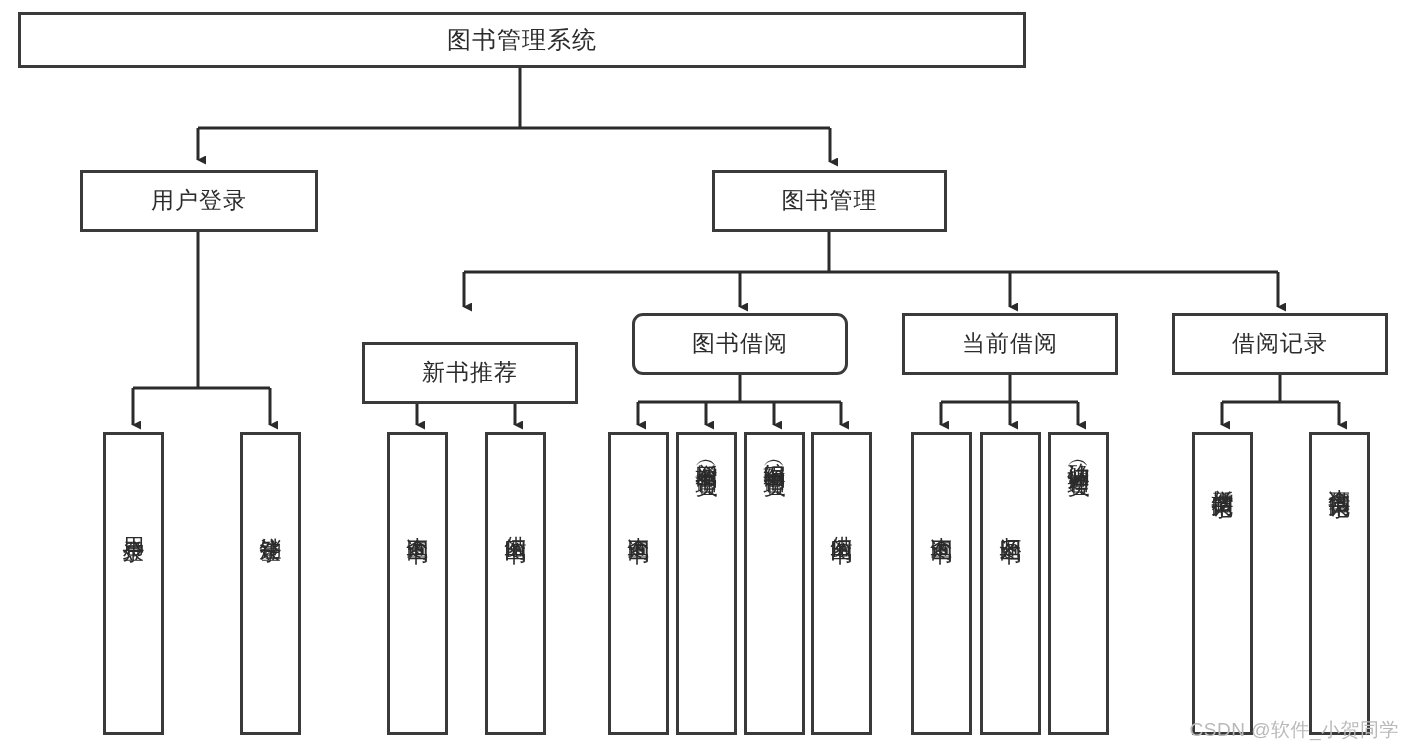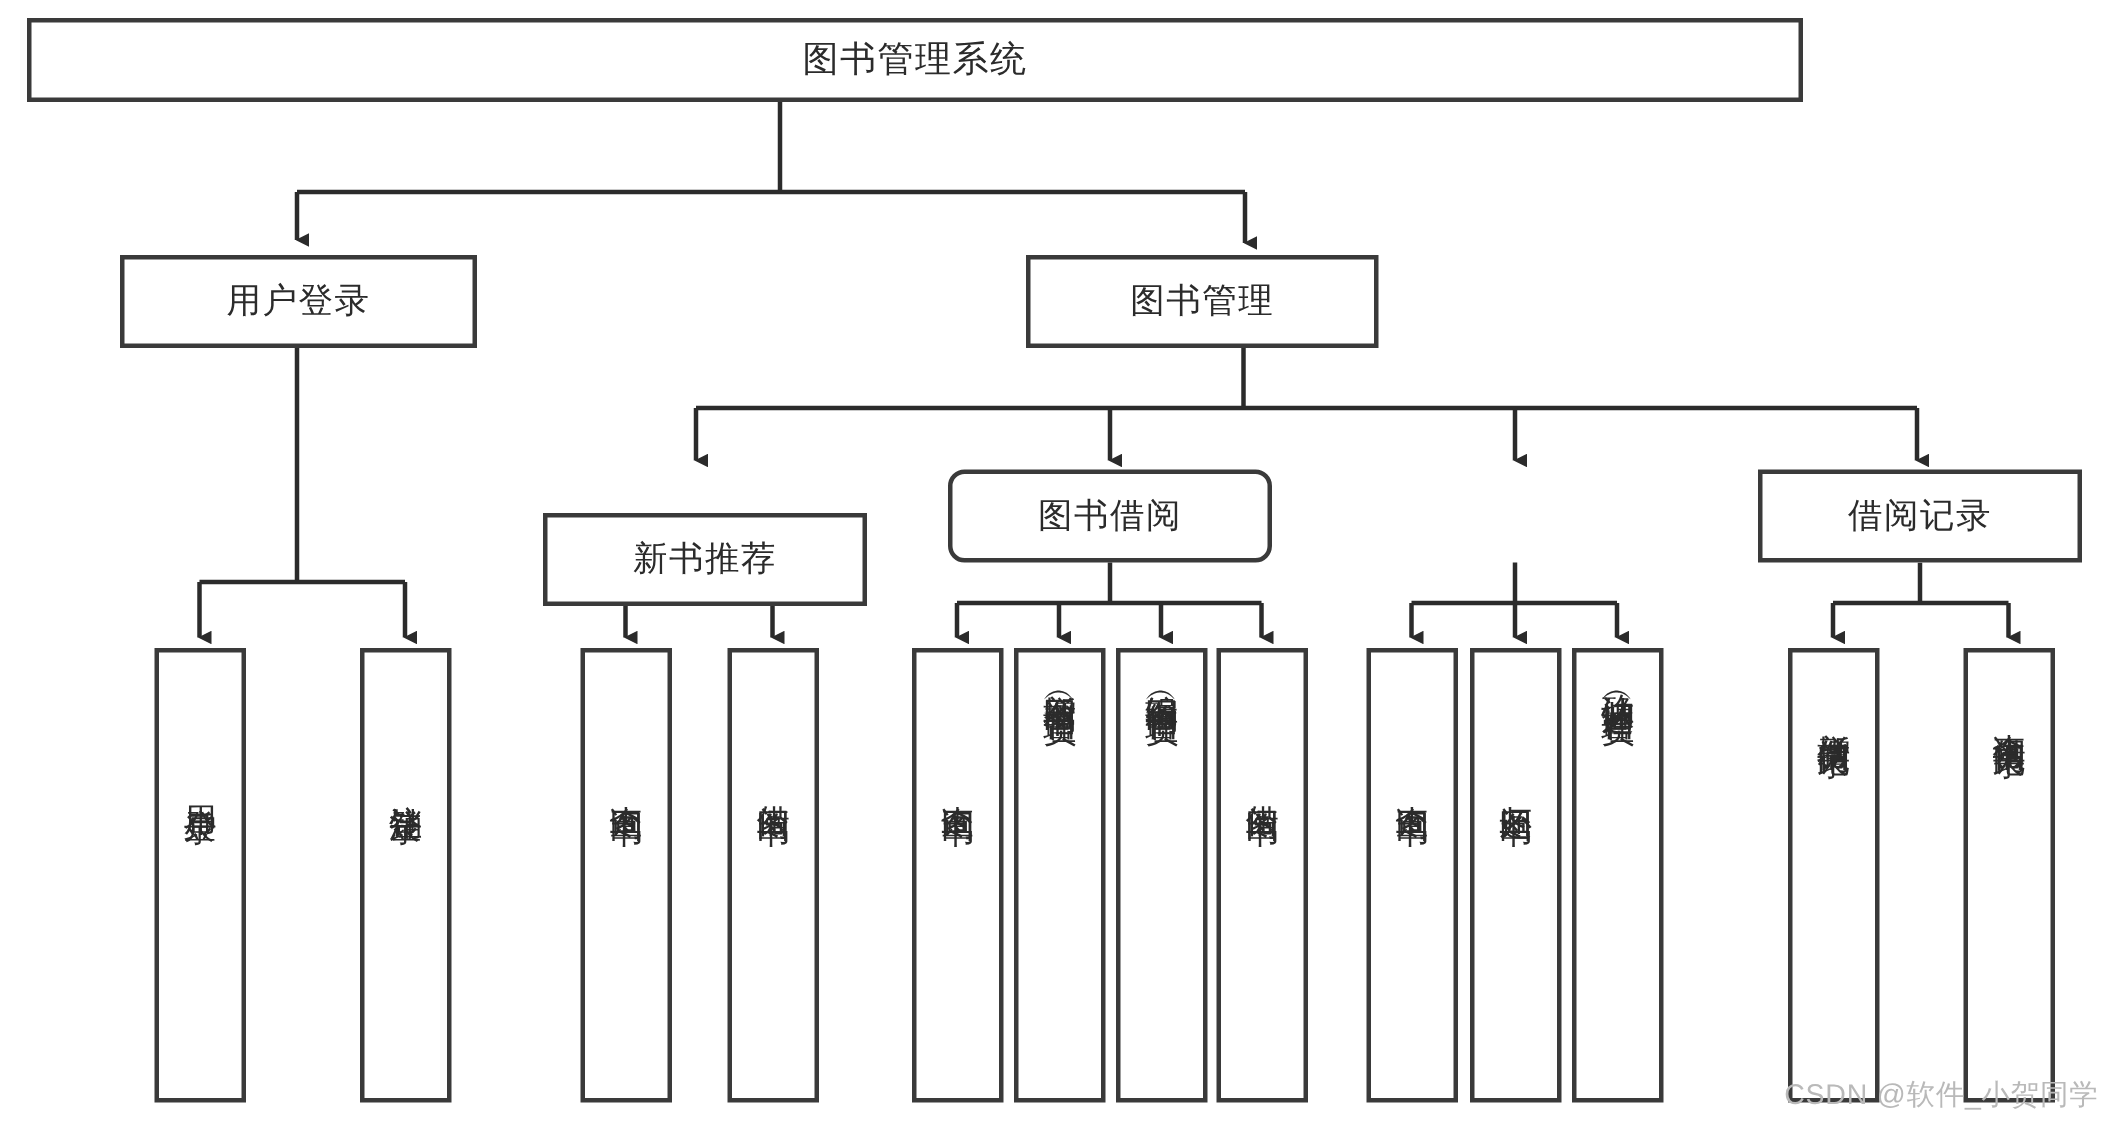--- a/index.html
+++ b/index.html
@@ -120,40 +120,43 @@
       <path d="M1010,402 L1010,425" marker-end="url(#arrow)"></path>
       <path d="M1078,402 L1078,425" marker-end="url(#arrow)"></path>
 
       <path d="M1280,375 L1280,402"></path>
       <path d="M1222,402 L1339,402"></path>
       <path d="M1222,402 L1222,425" marker-end="url(#arrow)"></path>
       <path d="M1339,402 L1339,425" marker-end="url(#arrow)"></path>
     </g>
   </svg>
 
-  <div class="node horizontal root" style="left:18px; top:12px; width:1184px; height:56px;">
+  <div class="node horizontal root" style="left:18px; top:12px; width:1008px; height:56px;">
     <span>图书管理系统</span>
   </div>
 
   <div class="node horizontal" style="left:80px; top:170px; width:238px; height:62px;">
     <span>用户登录</span>
   </div>
 
-  <div class="node horizontal" style="left:684px; top:170px; width:235px; height:62px;">
+  <div class="node horizontal" style="left:712px; top:170px; width:235px; height:62px;">
     <span>图书管理</span>
   </div>
 
   <div class="node horizontal" style="left:362px; top:313px; width:216px; height:62px;margin-top:29px;">
     <span>新书推荐</span>
   </div>
 
   <div class="node horizontal" style="left:632px; top:313px; width:216px; height:62px;border-radius:11px;">
     <span>图书借阅</span>
   </div>
 
+  <div class="node horizontal" style="left:902px; top:313px; width:216px; height:62px;">
+    <span>当前借阅</span>
+  </div>
 
   <div class="node horizontal" style="left:1172px; top:313px; width:216px; height:62px;align-items:center;">
     <span>借阅记录</span>
   </div>
 
   <div class="node leaf leaf-short" style="left:103px; top:432px; width:61px; height:303px;">
     <span class="vtext">用户登录</span>
   </div>
 
   <div class="node leaf leaf-short" style="left:240px; top:432px; width:61px; height:303px;">

